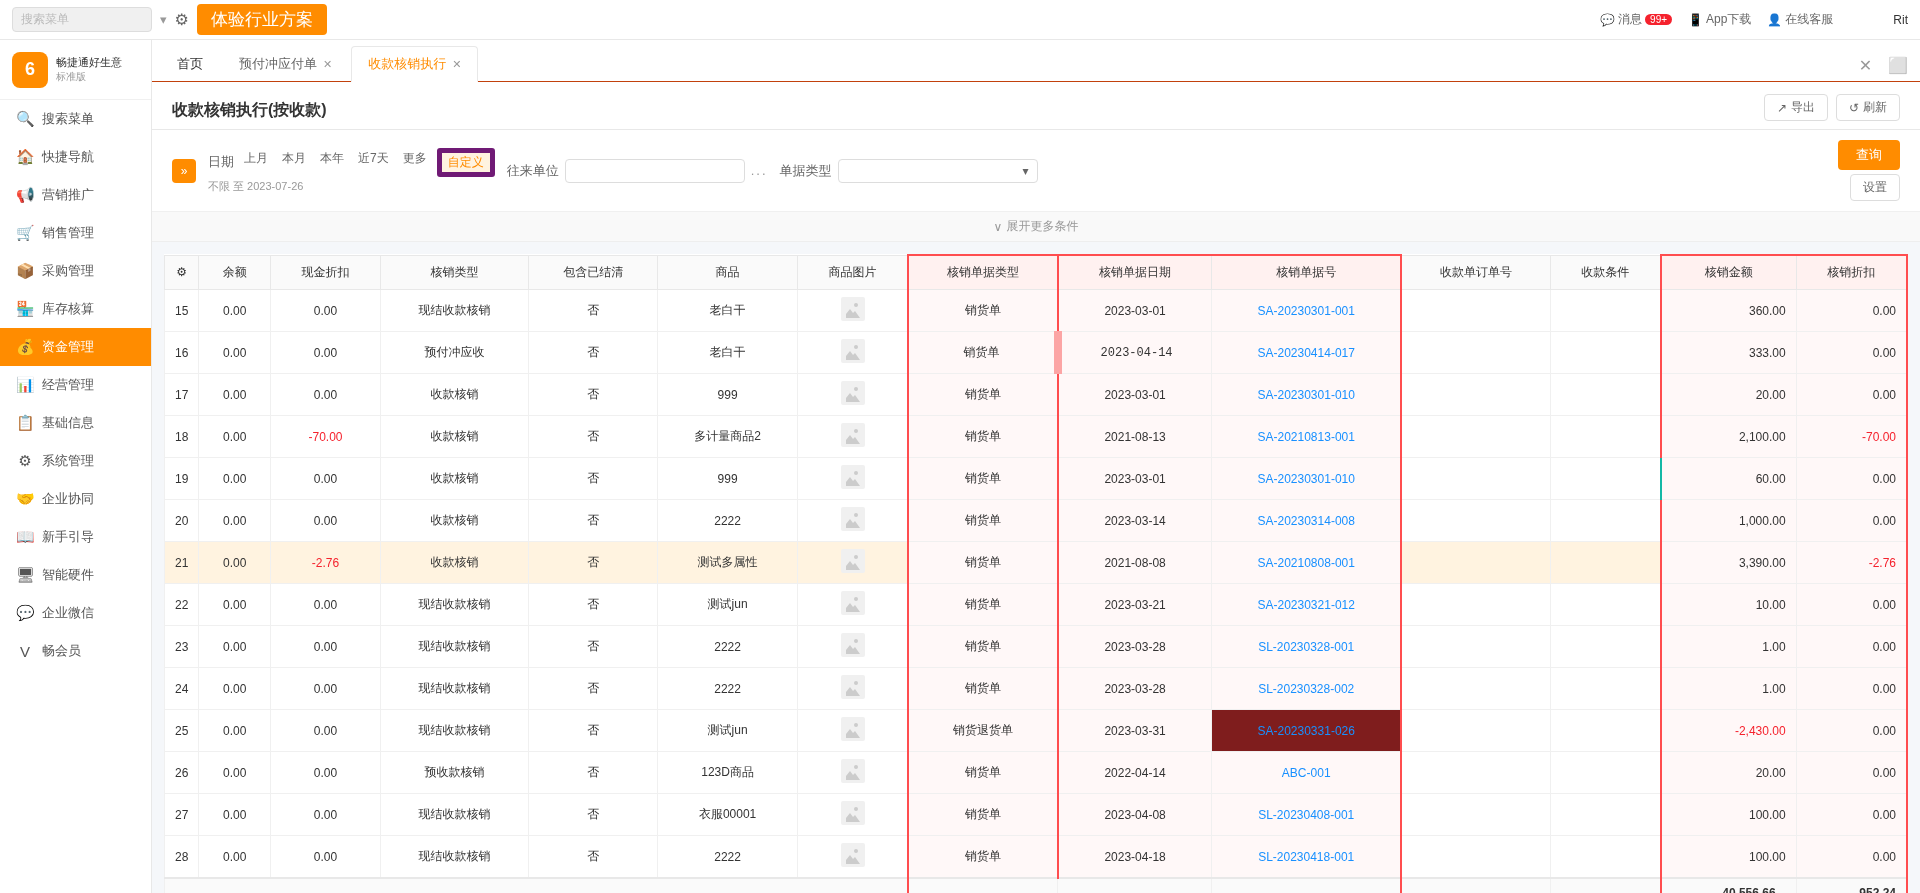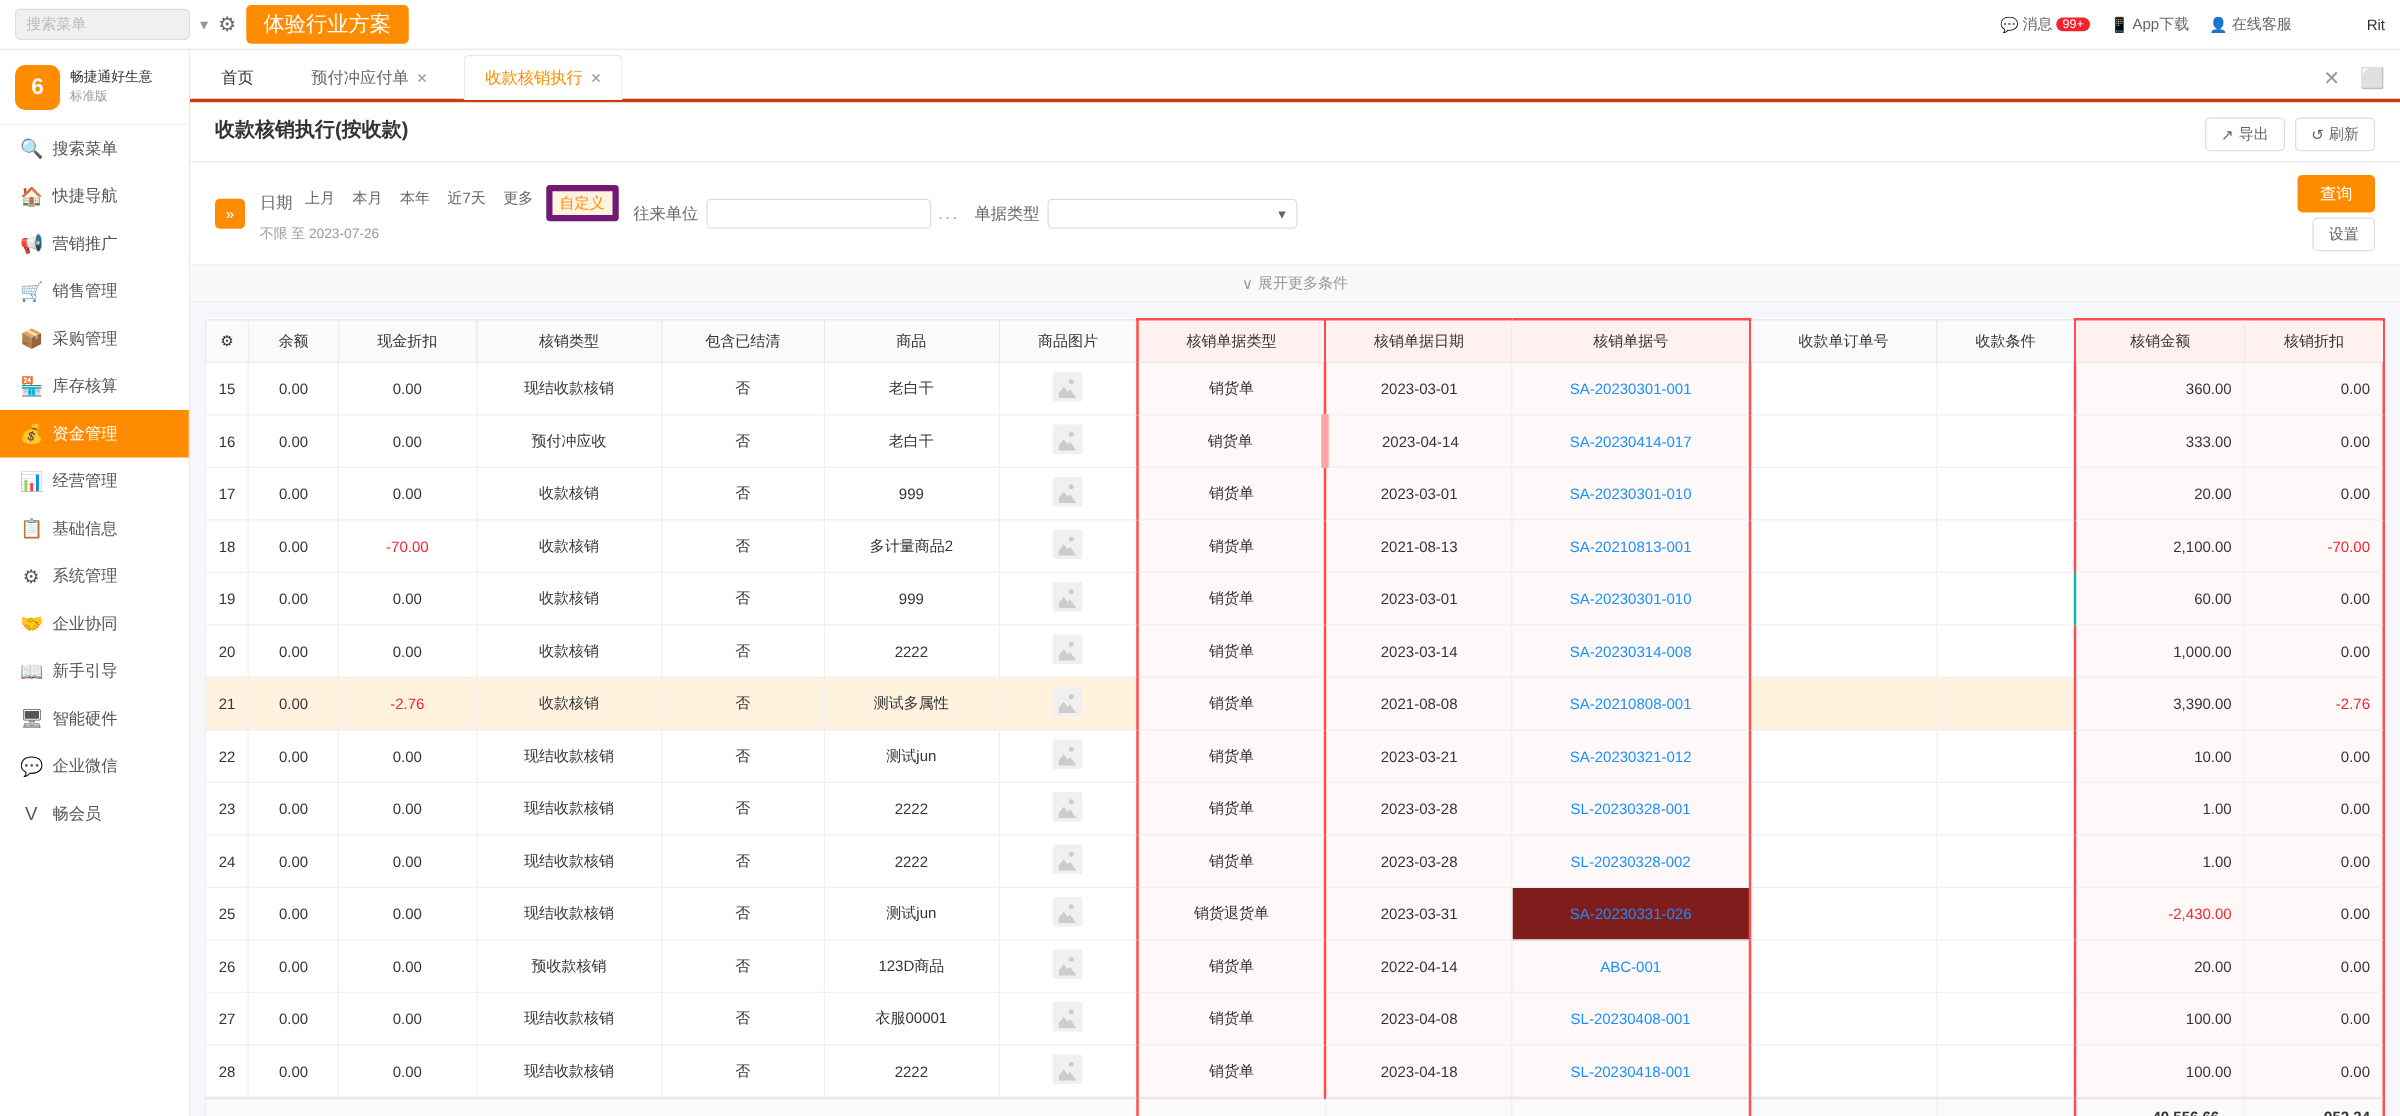--- a/index.html
+++ b/index.html
@@ -86,23 +86,23 @@
 
     
     .main { flex: 1; display: flex; flex-direction: column; overflow: hidden; }
 
     
     .tab-bar {
       height: 42px;
       background: #fff;
       display: flex;
       align-items: flex-end;
-      border-bottom: 3px solid #c2410c;
+      border-bottom: 1px solid #c2410c;
       padding: 0 8px;
-      gap: 12px;
+      gap: 2px;
     }
     .tab {
       padding: 8px 16px;
       font-size: 13px;
       cursor: pointer;
       border-radius: 4px 4px 0 0;
       color: #666;
       border: 1px solid transparent;
       border-bottom: none;
       display: flex;
@@ -123,21 +123,21 @@
 
     
     .page-content { flex: 1; display: flex; flex-direction: column; overflow: hidden; background: #f5f7fa; }
 
     
     .page-header {
       background: #fff;
       padding: 12px 20px 8px;
       border-bottom: 1px solid #e8e8e8;
       display: flex;
-      align-items: flex-start;
+      align-items: flex-end;
       justify-content: space-between;
     }
     .page-title { font-size: 16px; font-weight: 600; color: #333; }
     .page-header-actions { display: flex; gap: 8px; }
     .action-btn {
       border: 1px solid #ddd;
       background: #fff;
       border-radius: 4px;
       padding: 4px 12px;
       cursor: pointer;
@@ -511,21 +511,21 @@
     <td class="">0.00</td>
     <td>预付冲应收</td>
     <td>否</td>
     <td>老白干</td>
     <td><svg width="24" height="24" viewBox="0 0 24 24" fill="none" xmlns="http://www.w3.org/2000/svg">
                     <rect width="24" height="24" fill="#f0f0f0" rx="2"></rect>
                     <path d="M5 17l4-5 3 4 2-2 5 7H5z" fill="#ccc"></path>
                     <circle cx="15" cy="8" r="2" fill="#ccc"></circle>
                   </svg></td>
     <td style="background:#fff8f8; border-left: 2px solid #ff4d4f; border-right: 2px solid #ff4d4f;">销货单</td>
-    <td style="background:#fff8f8; border-left: 6px solid #fca5a5;">2023-04-14</td>
+    <td style="background:#fff8f8; border-left: 8px solid #fca5a5; font-family: Liberation Mono, monospace;">2023-04-14</td>
     <td style="background:#fff8f8; border-right: 2px solid #ff4d4f;"><a class="link-cell">SA-20230414-017</a></td>
     <td></td>
     <td></td>
     <td style="background:#fff8f8; border-left: 2px solid #ff4d4f; text-align:right;" class="">333.00</td>
     <td style="background:#fff8f8; border-right: 2px solid #ff4d4f; text-align:right;" class="">0.00</td>
   </tr>
               <tr>
     <td>17</td>
     <td>0.00</td>
     <td class="">0.00</td>

